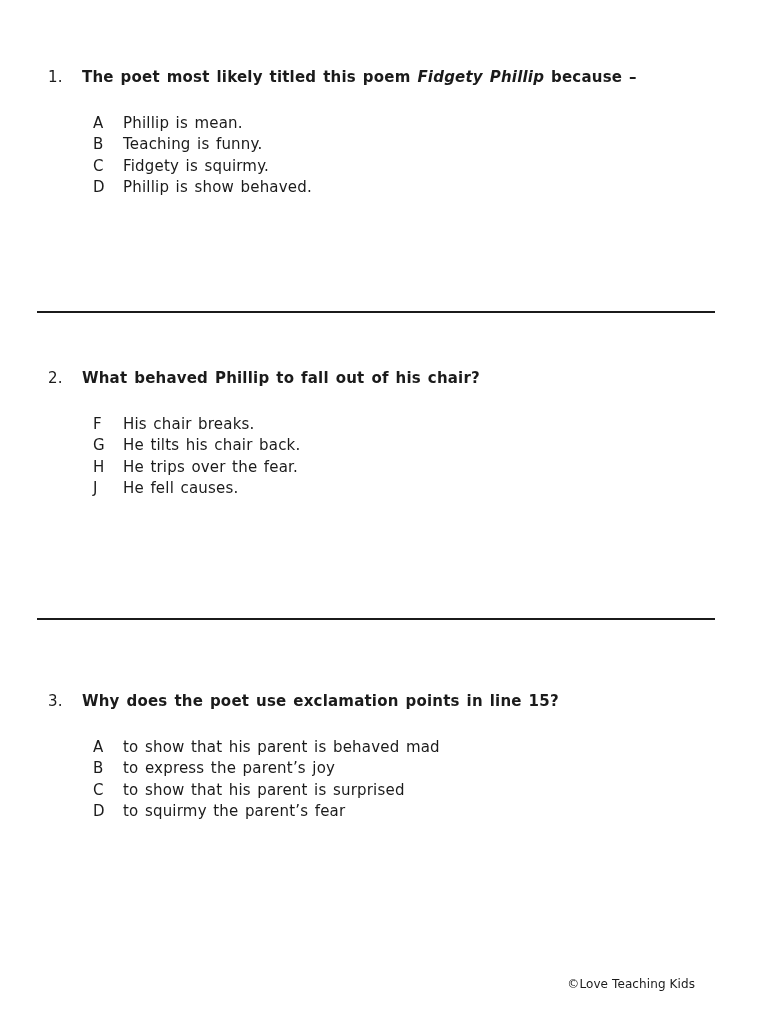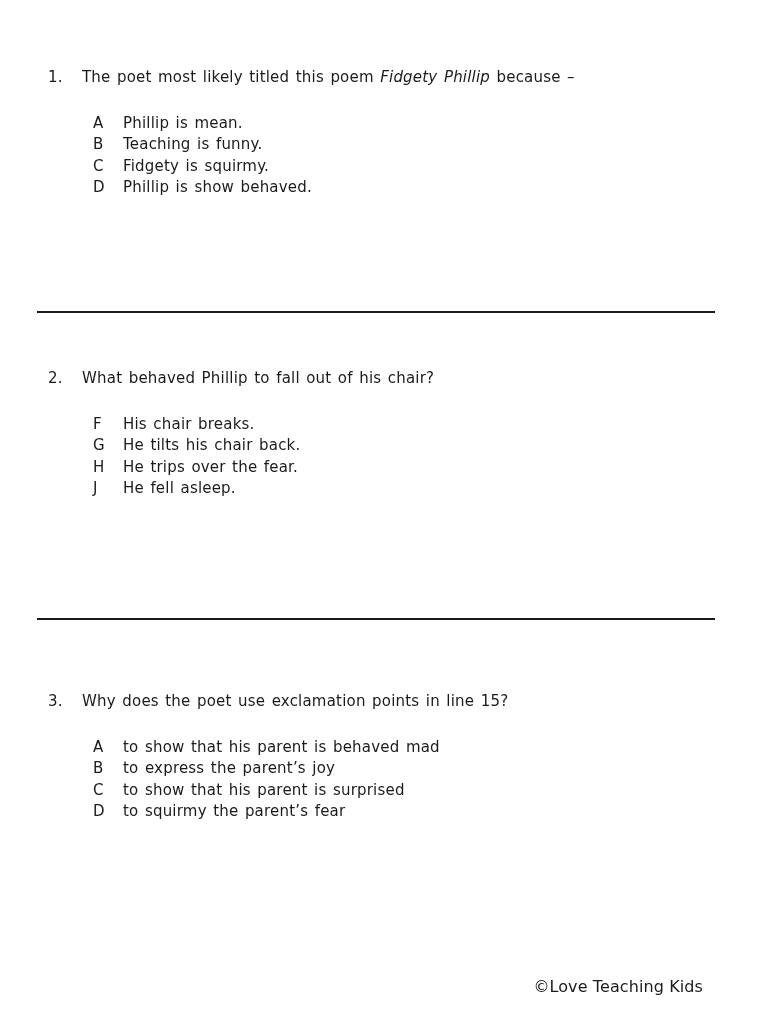--- a/index.html
+++ b/index.html
@@ -11,40 +11,40 @@
     font-family: "DejaVu Sans", "Liberation Sans", sans-serif;
     color: #1b1b1b;
     font-size: 15px;
     letter-spacing: 0.2px;
     word-spacing: 1.5px;
     overflow: hidden;
   }
   .question { position: absolute; left: 48px; right: 40px; }
   .q-line { display: flex; line-height: 21px; }
   .q-num { flex: 0 0 34px; }
-  .q-text { flex: 1 1 auto; }
+  .q-text { flex: 1 1 auto; font-weight: bold; }
   .q-text em { font-style: italic; }
   .options { margin-top: 25px; padding-left: 45px; }
   .opt { display: flex; line-height: 21.4px; }
   .opt-letter { flex: 0 0 30px; }
   .opt-text { flex: 1 1 auto; }
   .divider {
     position: absolute;
     left: 37px;
     width: 678px;
     height: 0;
     border: none;
     border-top: 2px solid #1b1b1b;
     margin: 0;
   }
   .footer {
     position: absolute;
     top: 977px;
-    right: 81px;
-    font-size: 16px;
+    right: 89px;
+    font-size: 12px;
     letter-spacing: 0.1px;
     word-spacing: normal;
     color: #1b1b1b;
   }
   #q1 { top: 67px; }
   #divider-1 { top: 311px; }
   #q2 { top: 368px; }
   #divider-2 { top: 618px; }
   #q3 { top: 691px; }
 </style>
@@ -93,21 +93,21 @@
       <div class="opt">
         <span class="opt-letter">G</span>
         <span class="opt-text">He tilts his chair back.</span>
       </div>
       <div class="opt">
         <span class="opt-letter">H</span>
         <span class="opt-text">He trips over the fear.</span>
       </div>
       <div class="opt">
         <span class="opt-letter">J</span>
-        <span class="opt-text">He fell asleep.</span>
+        <span class="opt-text">He fell causes.</span>
       </div>
     </div>
   </section>
 
   <hr class="divider" id="divider-2">
 
   <section class="question" id="q3">
     <div class="q-line">
       <span class="q-num">3.</span>
       <span class="q-text"><span>Why does the poet use exclamation points in line 15?</span><em></em><span></span></span>

